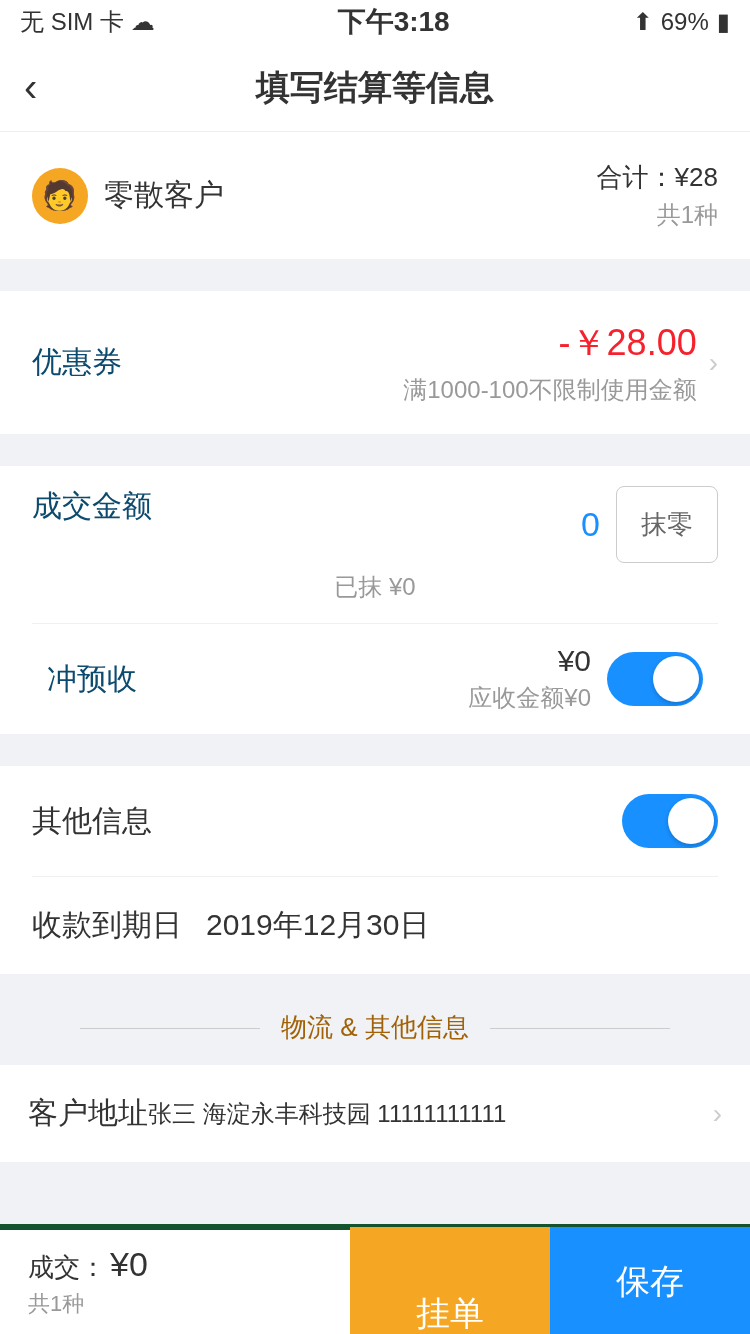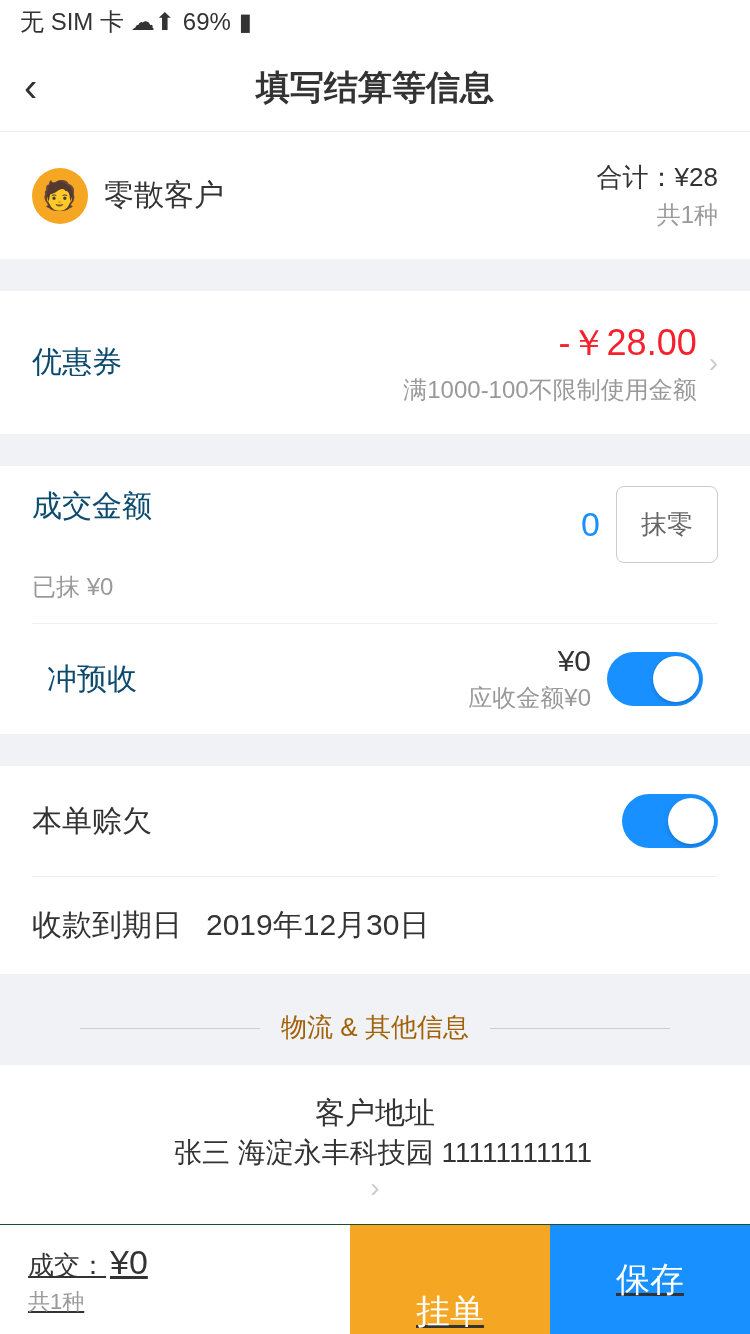--- a/index.html
+++ b/index.html
@@ -14,21 +14,21 @@
       position: relative;
     }
 
     
     .status-bar {
       width: 750px;
       height: 44px;
       background: #fff;
       display: flex;
       align-items: center;
-      justify-content: flex-start;
+      justify-content: space-between;
       padding: 0 20px;
       font-size: 24px;
       font-weight: 500;
     }
     .status-left { display: flex; align-items: center; gap: 8px; }
     .status-center { font-size: 28px; font-weight: 600; }
     .status-right { display: flex; align-items: center; gap: 8px; font-size: 24px; }
 
     
     .nav-bar {
@@ -128,21 +128,21 @@
       padding: 20px 24px;
       font-size: 26px;
       color: #666;
       background: #fff;
       cursor: pointer;
     }
     .deal-sub {
       font-size: 24px;
       color: #999;
       margin-top: 8px;
-      text-align: left;
+      text-align: center;
     }
 
     
     .pre-row {
       display: flex;
       align-items: center;
       justify-content: space-between;
       padding: 20px 47px;
       background: #fff;
     }
@@ -213,36 +213,34 @@
     .section-header::before { left: 80px; }
     .section-header::after { right: 80px; }
 
     
     .addr-row {
       display: flex;
       align-items: center;
       justify-content: space-between;
       padding: 28px 28px;
       background: #fff;
-      flex-direction: column;
     }
     .addr-label { font-size: 30px; color: #333; min-width: 120px; }
-    .addr-value { font-size: 28px; color: #333; flex: 1; margin-left: 16px; }
+    .addr-value { font-size: 24px; color: #333; flex: 1; }
 
     
     .bottom-bar {
       position: fixed;
       bottom: 0;
       width: 750px;
       height: 110px;
       background: #fff;
       display: flex;
       align-items: center;
-      border-top: 1px solid #14532d;
-      text-decoration: underline;
+      border-top: 6px solid #14532d;
     }
     .bottom-info {
       flex: 1;
       padding: 0 28px;
     }
     .bottom-count { font-size: 22px; color: #999; margin-top: 4px; }
     .btn-hang {
       width: 200px;
       height: 110px;
       background: #f5a623;
@@ -261,20 +259,21 @@
       cursor: pointer;
     }
   </style>
 </head>
 <body>
 
 <div class="status-bar">
   <div class="status-left">
     <span>无 SIM 卡 ☁</span>
   </div>
+  <div class="status-center">下午3:18</div>
   <div class="status-right">
     <span>⬆</span>
     <span>69%</span>
     <span>▮</span>
   </div>
 </div>
 
 <div class="nav-bar">
   <div class="nav-back">
     <span style="font-size:40px; font-weight:300;">‹</span>
@@ -341,21 +340,21 @@
           <div class="toggle-knob"></div>
         </div>
       </div>
     </div>
   </div>
 
   <div class="section-divider"></div>
 
   <div class="card">
     <div class="credit-row">
-      <span class="credit-label">本单赊欠</span>
+      <span class="credit-label">其他信息</span>
       <div class="toggle">
         <div class="toggle-knob"></div>
       </div>
     </div>
 
     <div class="divider"></div>
 
     <div class="due-row">
       <span class="due-label">收款到期日</span>
       <span class="due-value">2019年12月30日</span>

